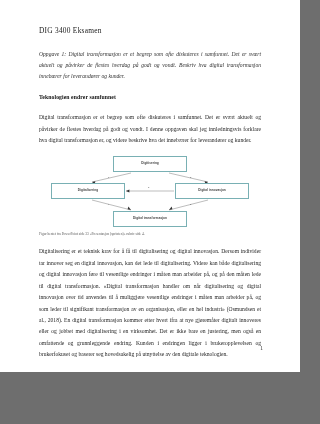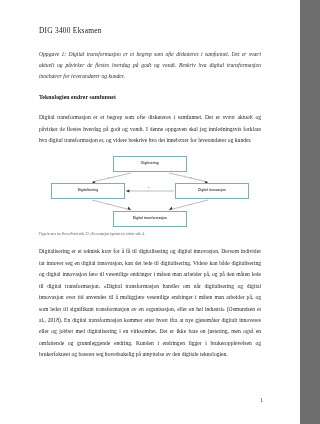--- a/index.html
+++ b/index.html
@@ -6,21 +6,21 @@
     margin: 0;
     padding: 0;
     background: #6e6e6e;
   }
   body {
     font-family: "Liberation Serif", serif;
   }
   .page {
     position: relative;
     width: 300px;
-    height: 424px;
+    height: 372px;
     background: #ffffff;
     overflow: hidden;
     box-sizing: border-box;
   }
   .content {
     position: absolute;
     left: 39px;
     top: 27px;
     width: 222px;
   }

